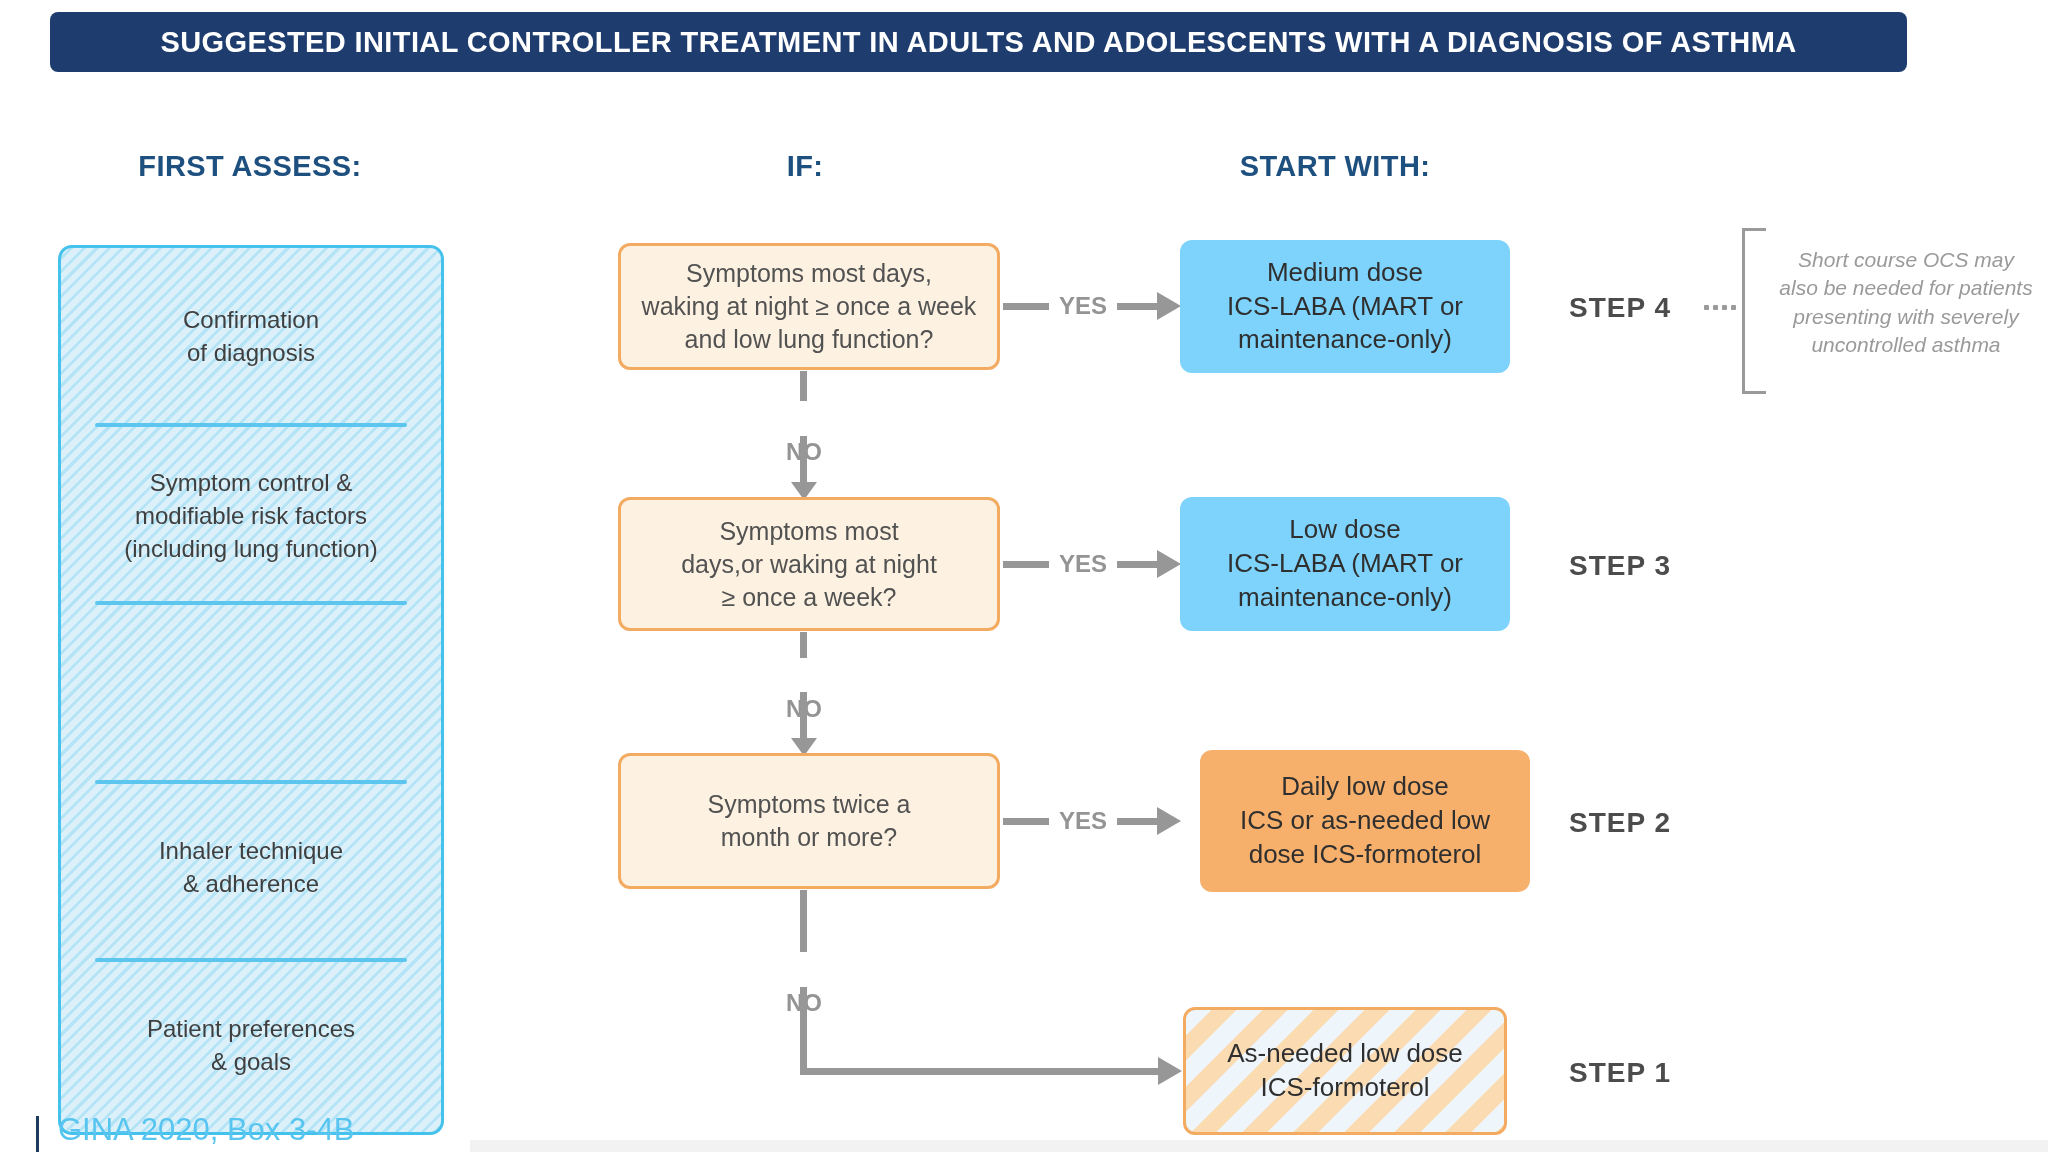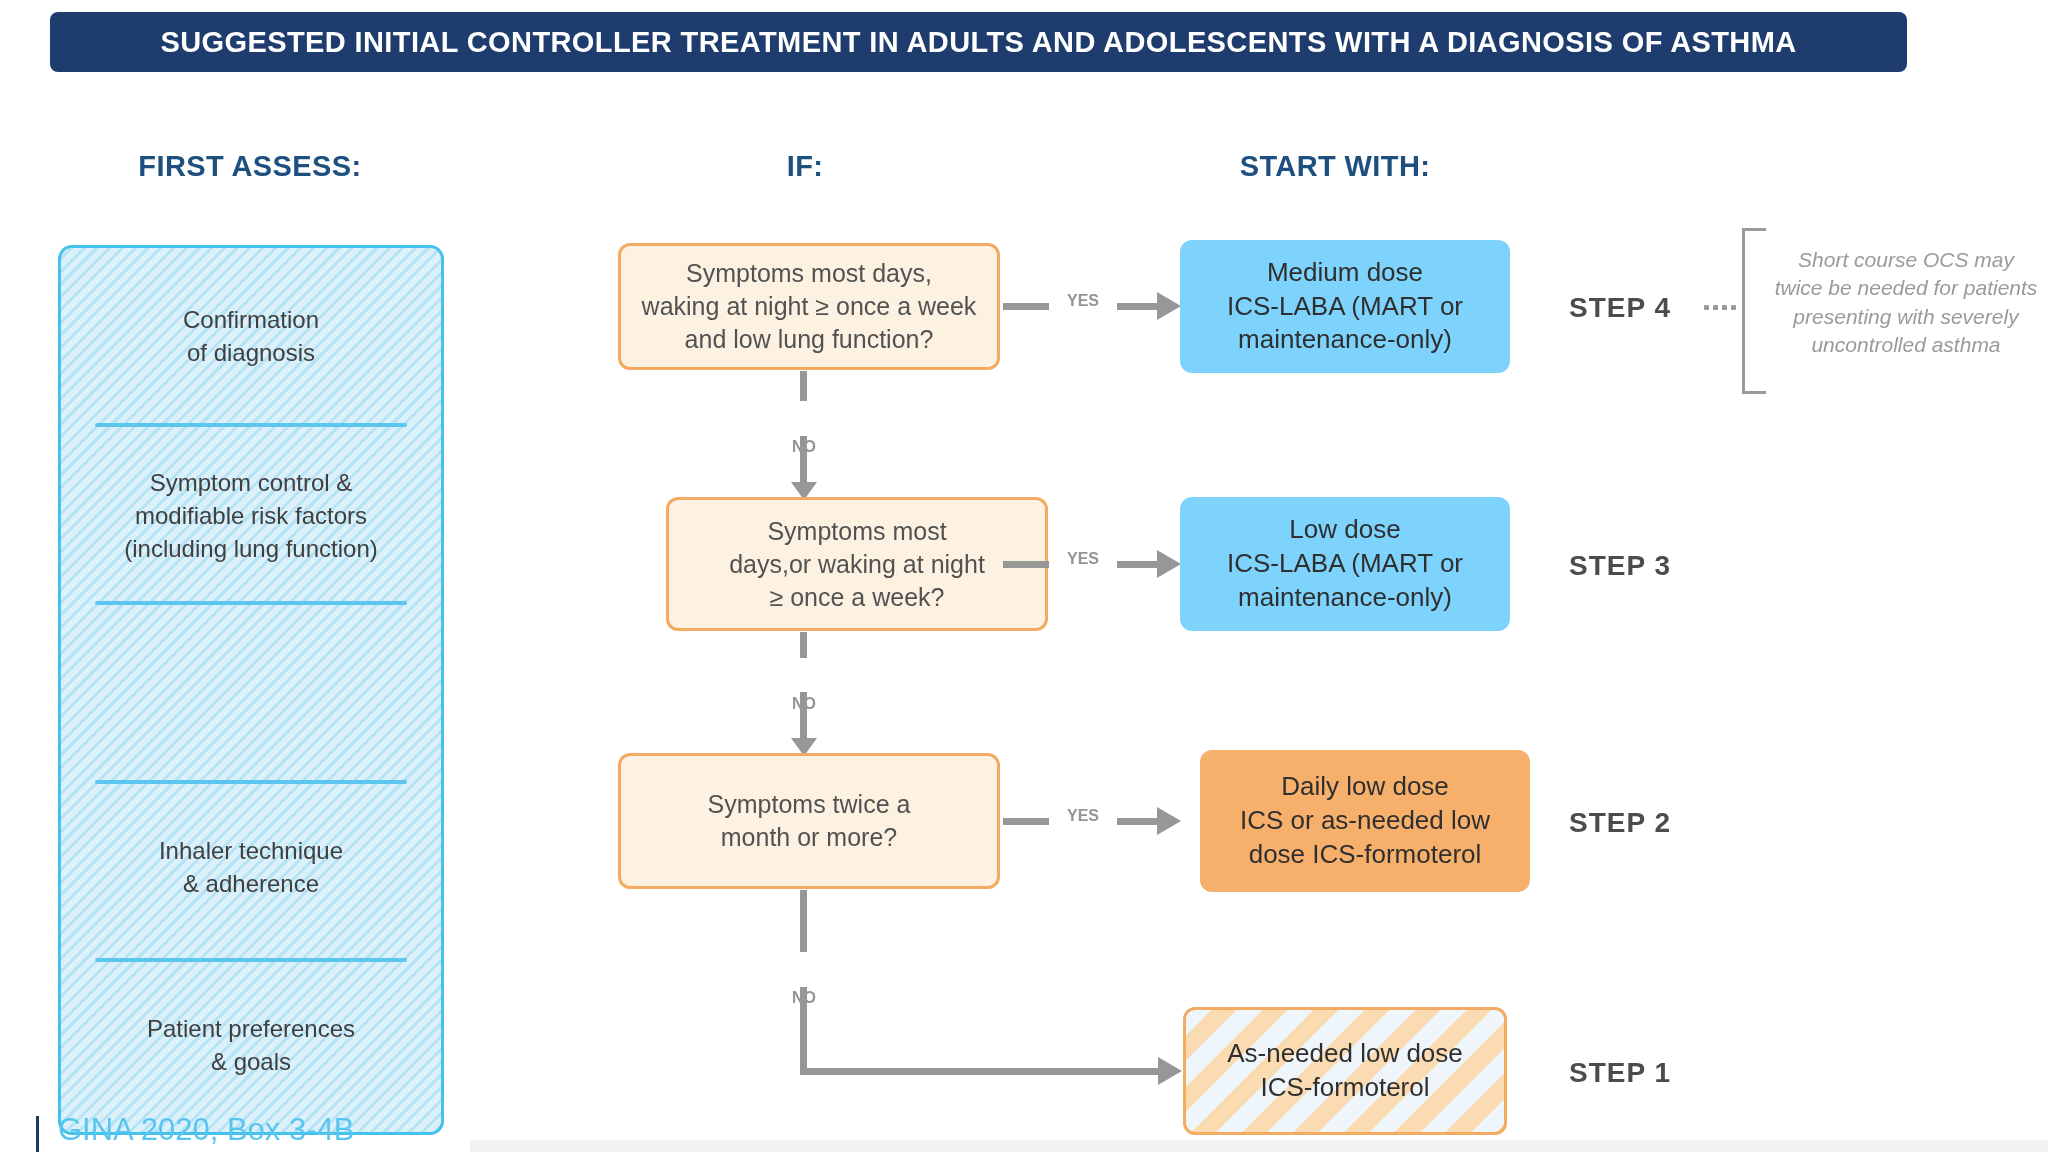--- a/index.html
+++ b/index.html
@@ -44,21 +44,21 @@
   .tbox.solid-light{background:#f7b06c;}
   .tbox.striped{
     left:1183px;width:324px;border:3px solid #f3aa61;
     background:repeating-linear-gradient(135deg,#eef6fb 0 18px,#fbdcb2 18px 36px);
   }
   
   .step{position:absolute;left:1530px;width:180px;text-align:center;font-size:28px;font-weight:bold;color:#4c4c4c;letter-spacing:1px;}
   
   .seg-h{position:absolute;height:7px;background:#979797;}
   .seg-v{position:absolute;width:7px;background:#979797;left:800px;}
-  .yes-label,.no-label{position:absolute;font-size:16px;font-weight:bold;color:#949494;text-align:center;}
+  .yes-label,.no-label{position:absolute;font-size:24px;font-weight:bold;color:#949494;text-align:center;}
   .yes-label{left:1052px;width:62px;}
   .no-label{left:769px;width:70px;margin-top:34px;}
   .head-right{position:absolute;width:0;height:0;border-top:14px solid transparent;border-bottom:14px solid transparent;border-left:24px solid #979797;}
   .head-down{position:absolute;left:791px;width:0;height:0;border-left:13px solid transparent;border-right:13px solid transparent;border-top:18px solid #979797;}
   
   .bracket-v{position:absolute;left:1742px;top:228px;width:3px;height:166px;background:#9a9a9a;}
   .bracket-t{position:absolute;left:1742px;width:24px;height:3px;background:#9a9a9a;}
   .dots{position:absolute;left:1704px;top:305px;display:flex;gap:4px;}
   .dots i{width:5px;height:5px;background:#9a9a9a;display:block;border-radius:1px;}
   .side-note{position:absolute;left:1768px;top:246px;width:276px;text-align:center;font-size:21px;font-style:italic;color:#9a9a9a;line-height:1.35;}
@@ -106,21 +106,21 @@
   <div class="tbox solid multiline" style="top:240px;height:133px;">Medium dose
 ICS-LABA (MART or
 maintenance-only)</div>
   <div class="step" style="top:292px;">STEP 4</div>
 
   <div class="seg-v" style="top:371px;height:30px;"></div>
   <div class="no-label" style="top:404px;">NO</div>
   <div class="seg-v" style="top:436px;height:46px;"></div>
   <div class="head-down" style="top:482px;"></div>
 
-  <div class="qbox multiline" style="top:497px;height:134px;margin-left:48px;">Symptoms most
+  <div class="qbox multiline" style="top:497px;height:134px;">Symptoms most
 days,or waking at night
 ≥ once a week?</div>
   <div class="seg-h" style="left:1003px;top:561px;width:46px;"></div>
   <div class="yes-label" style="top:550px;">YES</div>
   <div class="seg-h" style="left:1117px;top:561px;width:40px;"></div>
   <div class="head-right" style="left:1157px;top:550px;"></div>
   <div class="tbox solid multiline" style="top:497px;height:134px;">Low dose
 ICS-LABA (MART or
 maintenance-only)</div>
   <div class="step" style="top:550px;">STEP 3</div>
@@ -154,21 +154,21 @@
   <div class="dots">
       <i></i>
       <i></i>
       <i></i>
       <i></i>
     </div>
   <div class="bracket-v"></div>
   <div class="bracket-t" style="top:228px;"></div>
   <div class="bracket-t" style="top:391px;"></div>
   <div class="side-note multiline">Short course OCS may
-twice be needed for patients
+also be needed for patients
 presenting with severely
 uncontrolled asthma</div>
 
   <div class="watermark">GINA 2020, Box 3-4B</div>
   <div class="footer-strip"></div>
   <div class="edge-tick"></div>
 
 </div>
 
 </body></html>

